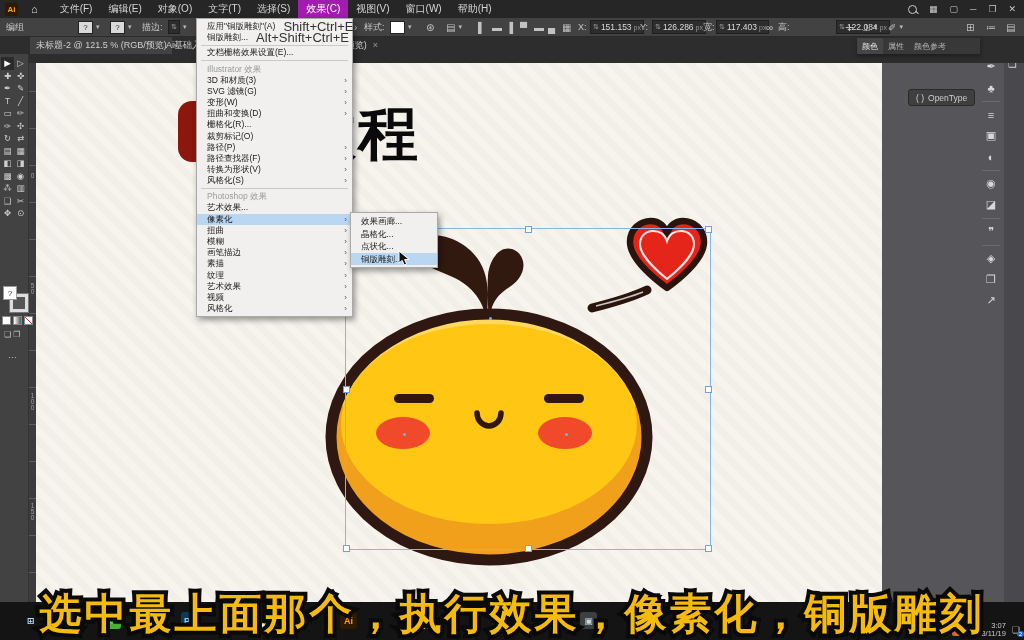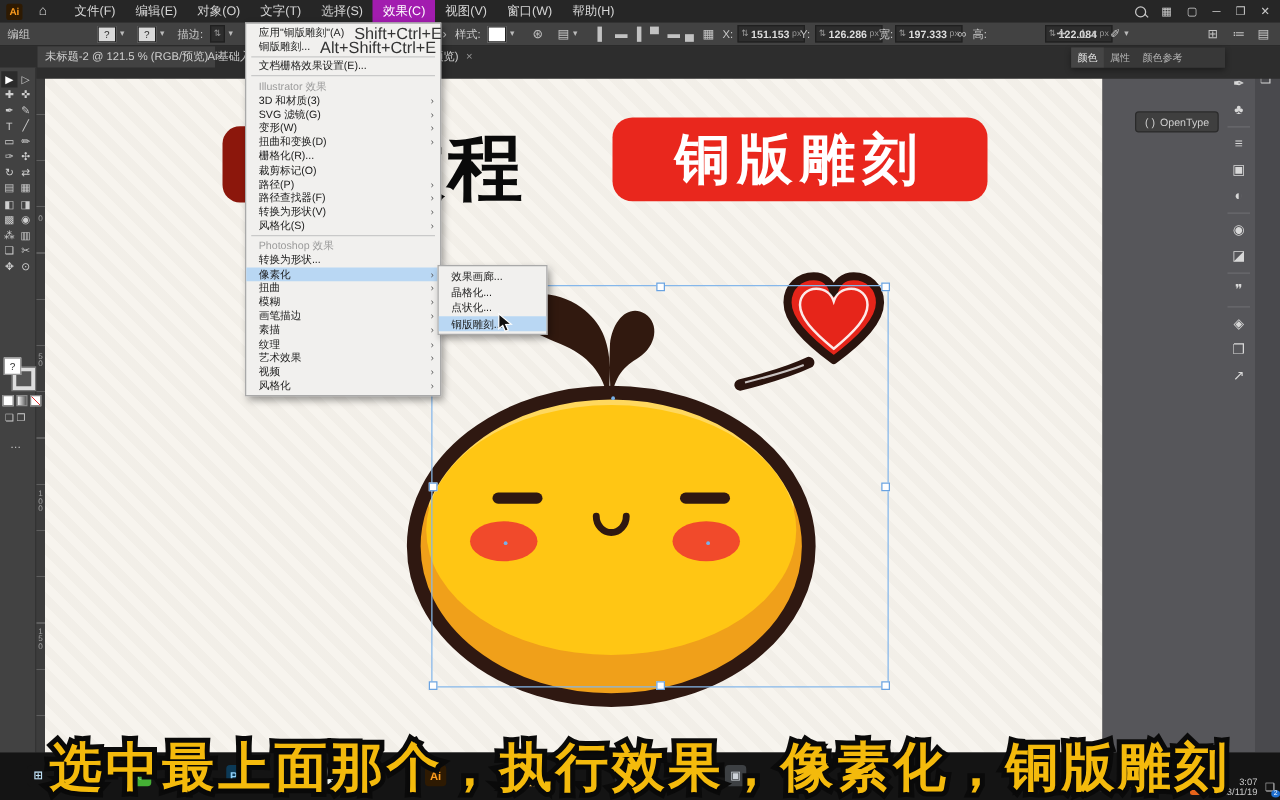--- a/index.html
+++ b/index.html
@@ -18,21 +18,21 @@
   .search-ico{width:7px;height:7px;border:1.2px solid #c9c9c9;border-radius:50%;position:relative;display:inline-block;}
   .search-ico::after{content:'';position:absolute;width:4px;height:1.2px;background:#c9c9c9;transform:rotate(45deg);right:-3px;bottom:-1px;}
   
   #controlbar{position:absolute;left:0;top:18px;width:1024px;height:18px;background:#424242;
     border-bottom:1px solid #2a2a2a;z-index:7;color:#c9c9c9;font-size:9px;}
   #controlbar .abs{position:absolute;top:0;height:18px;display:flex;align-items:center;gap:3px;}
   .swbox{width:13px;height:11px;background:#d9d9d9;color:#333;font-size:8px;display:flex;align-items:center;justify-content:center;border:1px solid #222;}
   .ddv{font-size:7px;color:#bbb;}
   .fld{display:inline-flex;align-items:center;background:#2d2d2d;border:1px solid #1f1f1f;height:12px;padding:0 2px;gap:2px;}
   .fld .spin{font-size:7px;color:#9a9a9a;}
-  .fld b{font-weight:bold;color:#ddd;font-size:8.5px;}
+  .fld b{font-weight:normal;color:#ddd;font-size:8.5px;}
   .fld u{text-decoration:none;color:#999;font-size:7px;}
   .cicon{color:#c2c2c2;font-size:10px;}
   
   #tabbar{position:absolute;left:0;top:36px;width:1024px;height:27px;background:#2d2d2d;z-index:6;}
   .doctab{position:absolute;top:0;height:18px;display:flex;align-items:center;font-size:9px;color:#cfcfcf;
     padding:0 6px;gap:6px;white-space:nowrap;}
   .doctab.active{background:#424242;}
   .doctab .x{color:#9a9a9a;font-size:9px;}
   
   #hruler{position:absolute;left:28px;top:54px;width:854px;height:8px;background:#3c3c3c;z-index:5;
@@ -211,21 +211,21 @@
           <b>126.286</b>
           <u>px</u>
         </span>
       </span>
     <span class="abs" style="left:703px">
         <span>宽:</span>
       </span>
     <span class="abs" style="left:716px">
         <span class="fld">
           <span class="spin">⇅</span>
-          <b>197.333</b>
+          <b>117.403</b>
           <u>px</u>
         </span>
       </span>
     <span class="abs cicon" style="left:766px">∞</span>
     <span class="abs" style="left:778px">
         <span>高:</span>
       </span>
     <span class="abs" style="left:836px">
         <span class="fld">
           <span class="spin">⇅</span>
@@ -327,23 +327,20 @@
       <span class="mini grad"></span>
       <span class="mini none"></span>
     </div>
     <div class="draw-modes">❏❐</div>
     <div class="tb-more">…</div>
   </div>
 
   <div id="canvas"></div>
   <div id="left-banner-sliver"></div>
   <div id="partial-title">教程</div>
-  <div id="banner">
-    <span>铜版雕刻</span>
-  </div>
 
   <svg id="artwork" viewBox="0 0 1024 640" aria-hidden="true">
 
     <path d="M487,322 C483,298 470,284 448,275 C424,265 410,258 413,245 C416,231 446,232 465,246 C481,258 487,272 488,294 Z" fill="#31190f"></path>
     <path d="M489,322 C491,300 500,293 511,286 C525,277 528,259 516,251 C503,243 490,256 488,275 C487,290 488,306 489,322 Z" fill="#31190f"></path>
 
     <ellipse cx="489" cy="437" rx="158" ry="123" fill="#f0a01a"></ellipse>
     <ellipse cx="489" cy="402" rx="146" ry="90" fill="#ffd85e"></ellipse>
     <ellipse cx="489" cy="424" rx="148" ry="100" fill="#ffc614"></ellipse>
     <ellipse cx="489" cy="437" rx="158" ry="123" fill="none" stroke="#2f1811" stroke-width="11"></ellipse>
@@ -463,21 +460,21 @@
         
         
         
       </div>
       <div class="mrow header">
         <span class="lbl">Photoshop 效果</span>
         <span class="sc"></span>
         <span class="ar"></span>
       </div>
       <div class="mrow">
-        <span class="lbl">转换为形状...</span>
+        <span class="lbl">艺术效果...</span>
         <span class="sc"></span>
         <span class="ar"></span>
       </div>
       <div class="mrow hl">
         <span class="lbl">像素化</span>
         <span class="sc"></span>
         <span class="ar">›</span>
       </div>
       <div class="mrow">
         <span class="lbl">扭曲</span>

